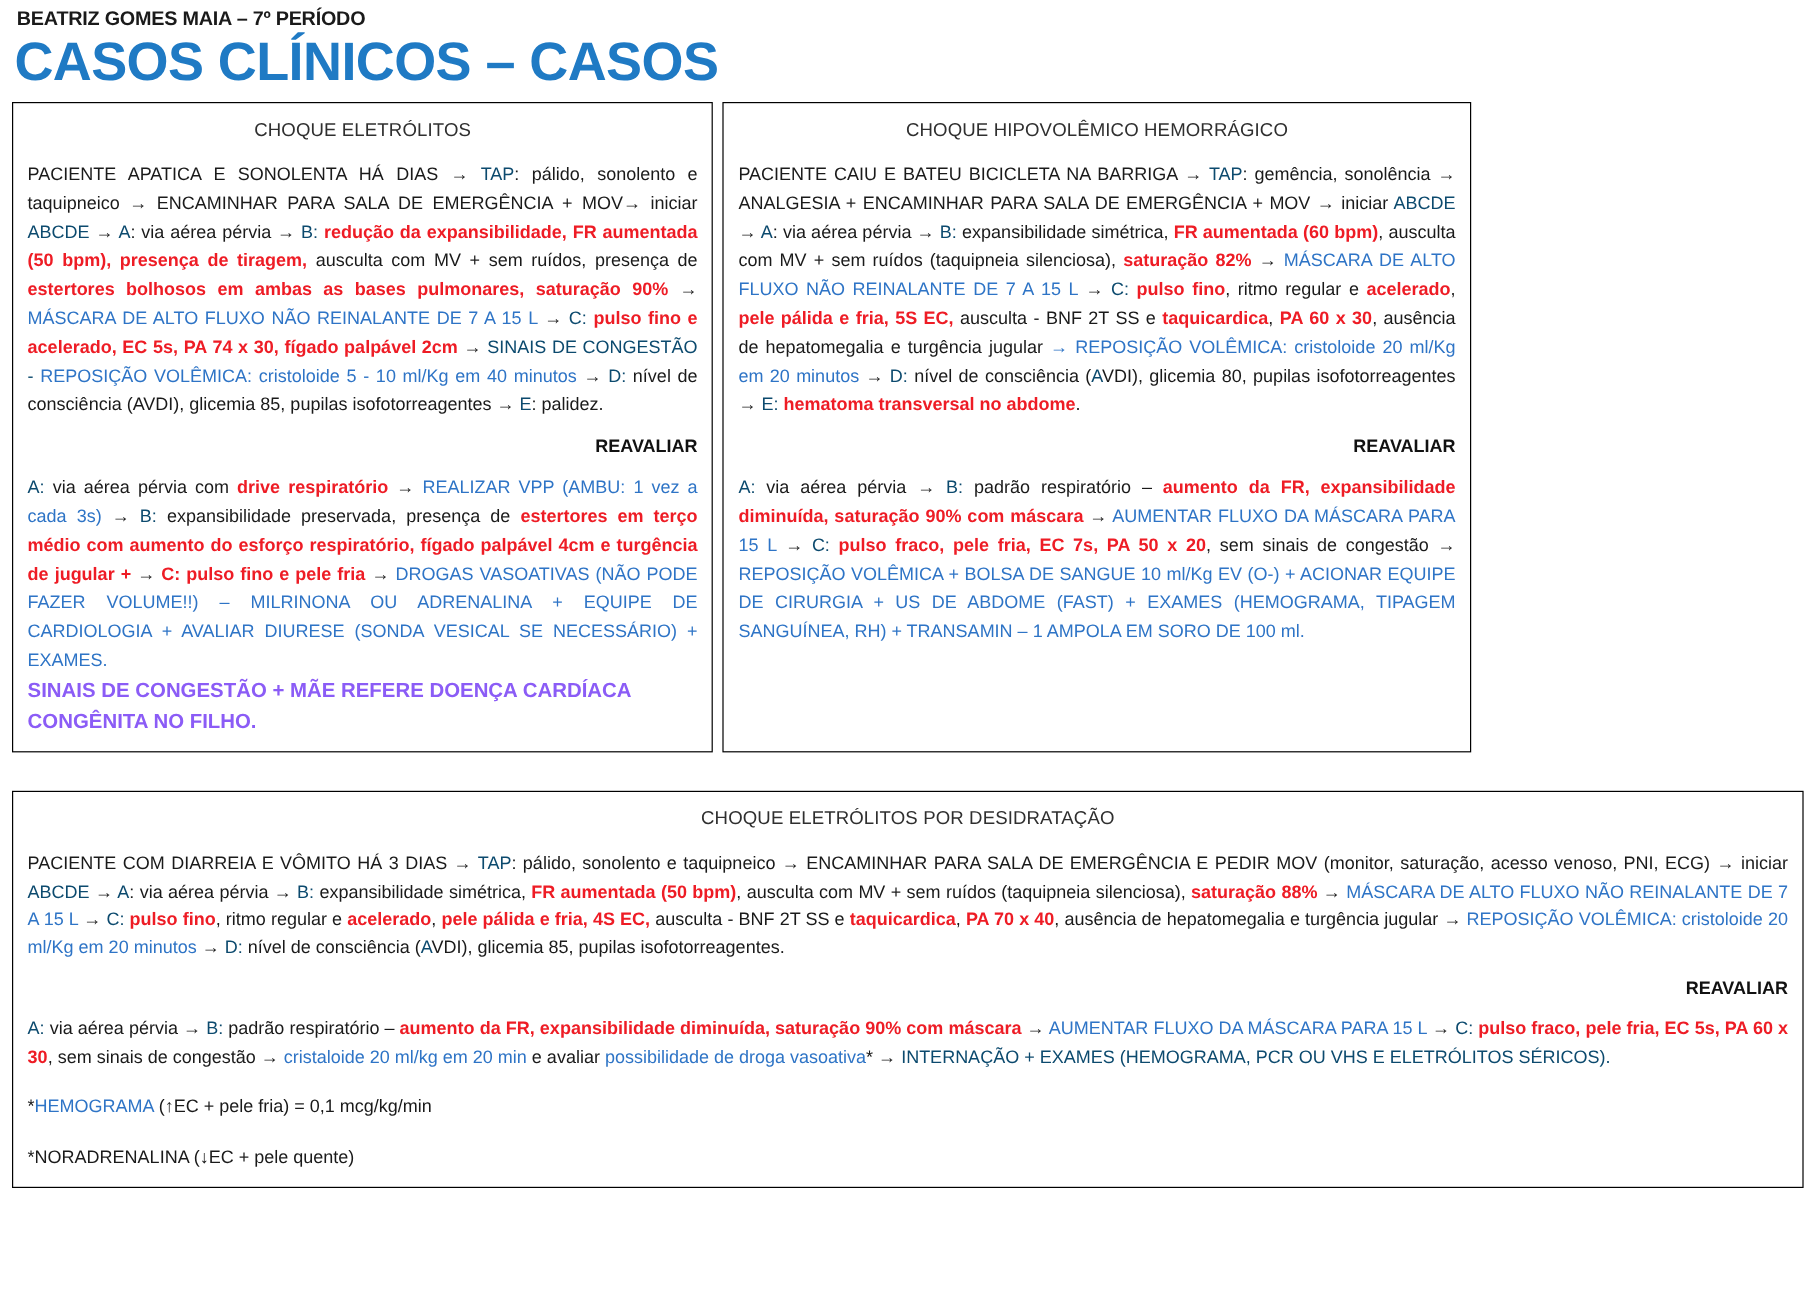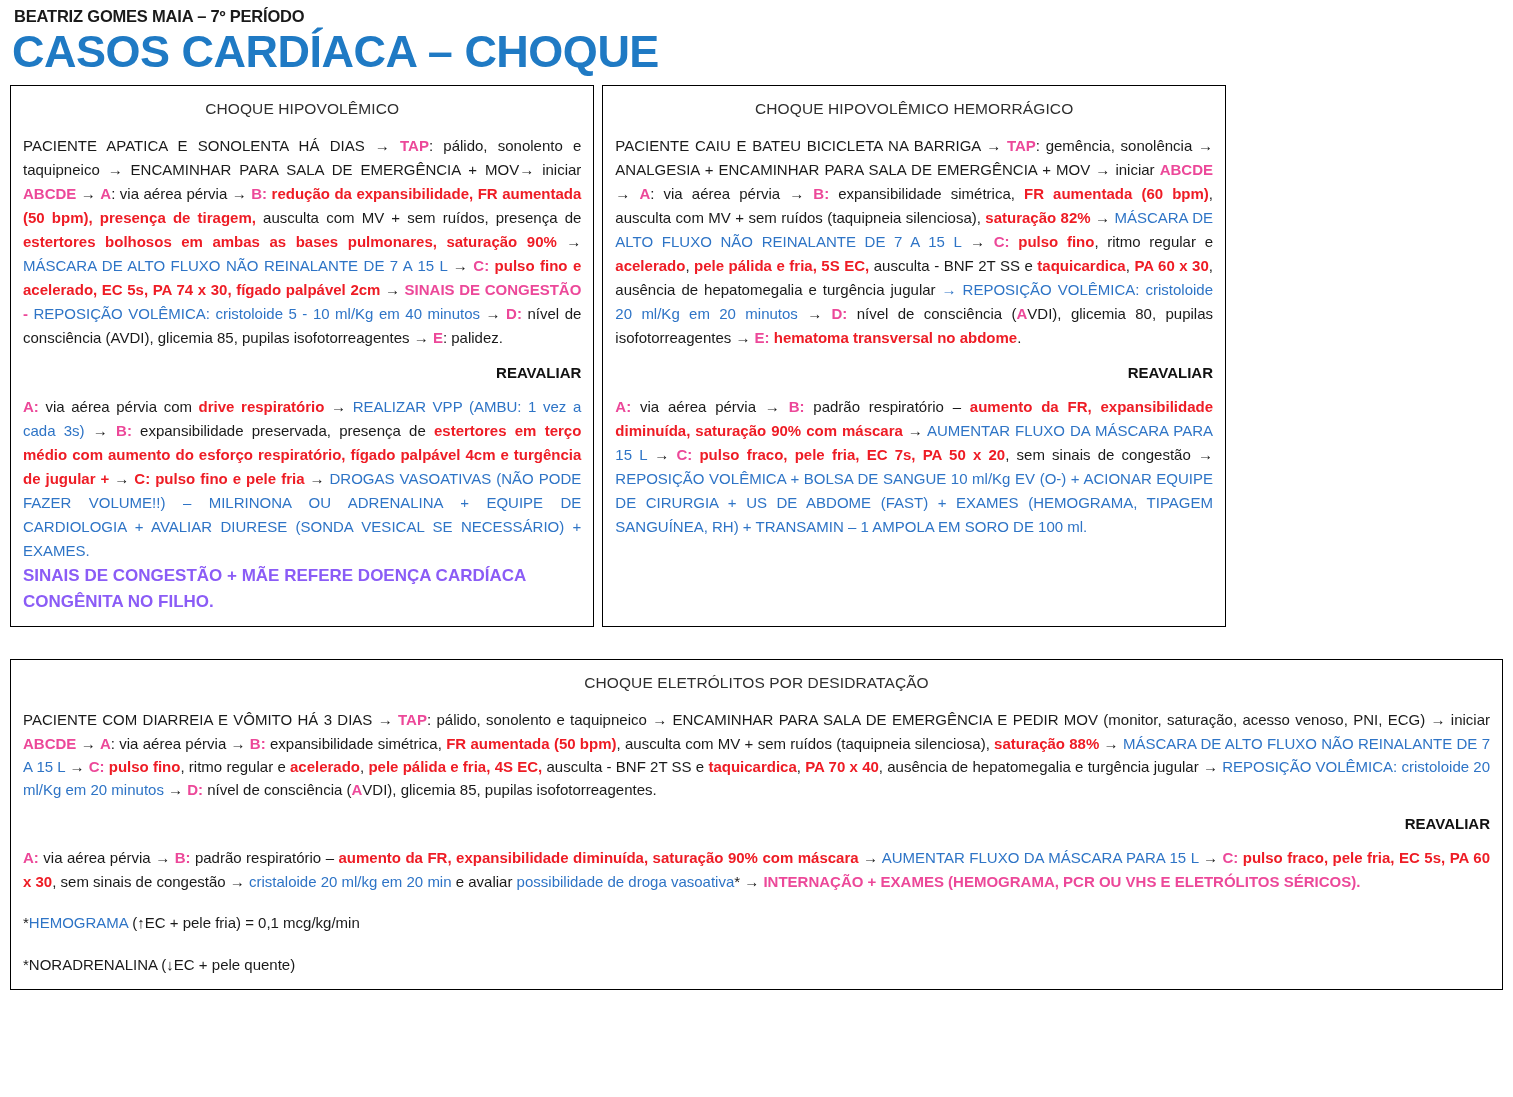--- a/index.html
+++ b/index.html
@@ -89,35 +89,35 @@
   }
   .vaso-note {
     font-size: 15px;
     line-height: 1.6;
     margin-top: 18px;
     color: #1a1a1a;
   }
   
   .r { color: #ee1c25; font-weight: 700; }
   .b { color: #2e74c6; }
-  .k { color: #ec4899; font-weight: 700; }
+  .k { color: #0c4a6e; font-weight: 400; }
   .plain { color: #1a1a1a; font-weight: 400; }
 </style>
 </head>
 <body>
 
 <div class="page">
 
   <div class="author-line">BEATRIZ GOMES MAIA – 7º PERÍODO</div>
-  <div class="main-title">CASOS CARDÍACA – CHOQUE</div>
+  <div class="main-title">CASOS CLÍNICOS – CASOS</div>
 
   <div class="top-row">
 
     <div class="card card-top-left">
-      <div class="card-title">CHOQUE HIPOVOLÊMICO</div>
+      <div class="card-title">CHOQUE ELETRÓLITOS</div>
       <p class="para"><span class="plain">PACIENTE APATICA E SONOLENTA HÁ DIAS → </span><span class="k">TAP</span><span class="plain">: pálido, sonolento e taquipneico → ENCAMINHAR PARA SALA DE EMERGÊNCIA + MOV→ iniciar </span><span class="k">ABCDE</span><span class="plain"> → </span><span class="k">A</span><span class="plain">: via aérea pérvia → </span><span class="k">B:</span><span class="r"> redução da expansibilidade, FR aumentada (50 bpm), presença de tiragem,</span><span class="plain"> ausculta com MV + sem ruídos, presença de </span><span class="r">estertores bolhosos em ambas as bases pulmonares, saturação 90%</span><span class="plain"> → </span><span class="b">MÁSCARA DE ALTO FLUXO NÃO REINALANTE DE 7 A 15 L</span><span class="plain"> → </span><span class="k">C:</span><span class="r"> pulso fino e acelerado, EC 5s, PA 74 x 30, fígado palpável 2cm</span><span class="plain"> → </span><span class="k">SINAIS DE CONGESTÃO - </span><span class="b"> REPOSIÇÃO VOLÊMICA: cristoloide 5 - 10 ml/Kg em 40 minutos</span><span class="plain"> → </span><span class="k">D:</span><span class="plain"> nível de consciência (AVDI), glicemia 85, pupilas isofotorreagentes → </span><span class="k">E</span><span class="plain">: palidez.</span></p>
       <div class="reavaliar">REAVALIAR</div>
       <p class="para"><span class="k">A:</span><span class="plain"> via aérea pérvia com </span><span class="r">drive respiratório</span><span class="plain"> → </span><span class="b">REALIZAR VPP (AMBU: 1 vez a cada 3s)</span><span class="plain"> → </span><span class="k">B:</span><span class="plain"> expansibilidade preservada, presença de </span><span class="r">estertores em terço médio com aumento do esforço respiratório, fígado palpável 4cm e turgência de jugular +</span><span class="plain"> → </span><span class="r">C: pulso fino e pele fria</span><span class="plain"> → </span><span class="b">DROGAS VASOATIVAS (NÃO PODE FAZER VOLUME!!) – MILRINONA OU ADRENALINA + EQUIPE DE CARDIOLOGIA + AVALIAR DIURESE (SONDA VESICAL SE NECESSÁRIO) + EXAMES.</span></p>
       <div class="footer-note">SINAIS DE CONGESTÃO + MÃE REFERE DOENÇA CARDÍACA CONGÊNITA NO FILHO.</div>
     </div>
 
     <div class="card card-top-right">
       <div class="card-title">CHOQUE HIPOVOLÊMICO HEMORRÁGICO</div>
       <p class="para"><span class="plain">PACIENTE CAIU E BATEU BICICLETA NA BARRIGA → </span><span class="k">TAP</span><span class="plain">: gemência, sonolência → ANALGESIA + ENCAMINHAR PARA SALA DE EMERGÊNCIA + MOV → iniciar </span><span class="k">ABCDE</span><span class="plain"> → </span><span class="k">A</span><span class="plain">: via aérea pérvia → </span><span class="k">B:</span><span class="plain"> expansibilidade simétrica, </span><span class="r">FR aumentada (60 bpm)</span><span class="plain">, ausculta com MV + sem ruídos (taquipneia silenciosa), </span><span class="r">saturação 82%</span><span class="plain"> → </span><span class="b">MÁSCARA DE ALTO FLUXO NÃO REINALANTE DE 7 A 15 L</span><span class="plain"> → </span><span class="k">C:</span><span class="r"> pulso fino</span><span class="plain">, ritmo regular e </span><span class="r">acelerado</span><span class="plain">, </span><span class="r">pele pálida e fria, 5S EC,</span><span class="plain"> ausculta - BNF 2T SS e </span><span class="r">taquicardica</span><span class="plain">, </span><span class="r">PA 60 x 30</span><span class="plain">, ausência de hepatomegalia e turgência jugular </span><span class="b">→ REPOSIÇÃO VOLÊMICA: cristoloide 20 ml/Kg em 20 minutos</span><span class="plain"> → </span><span class="k">D:</span><span class="plain"> nível de consciência (</span><span class="k">A</span><span class="plain">VDI), glicemia 80, pupilas isofotorreagentes →  </span><span class="k">E:</span><span class="r"> hematoma transversal no abdome</span><span class="plain">.</span></p>
       <div class="reavaliar">REAVALIAR</div>

